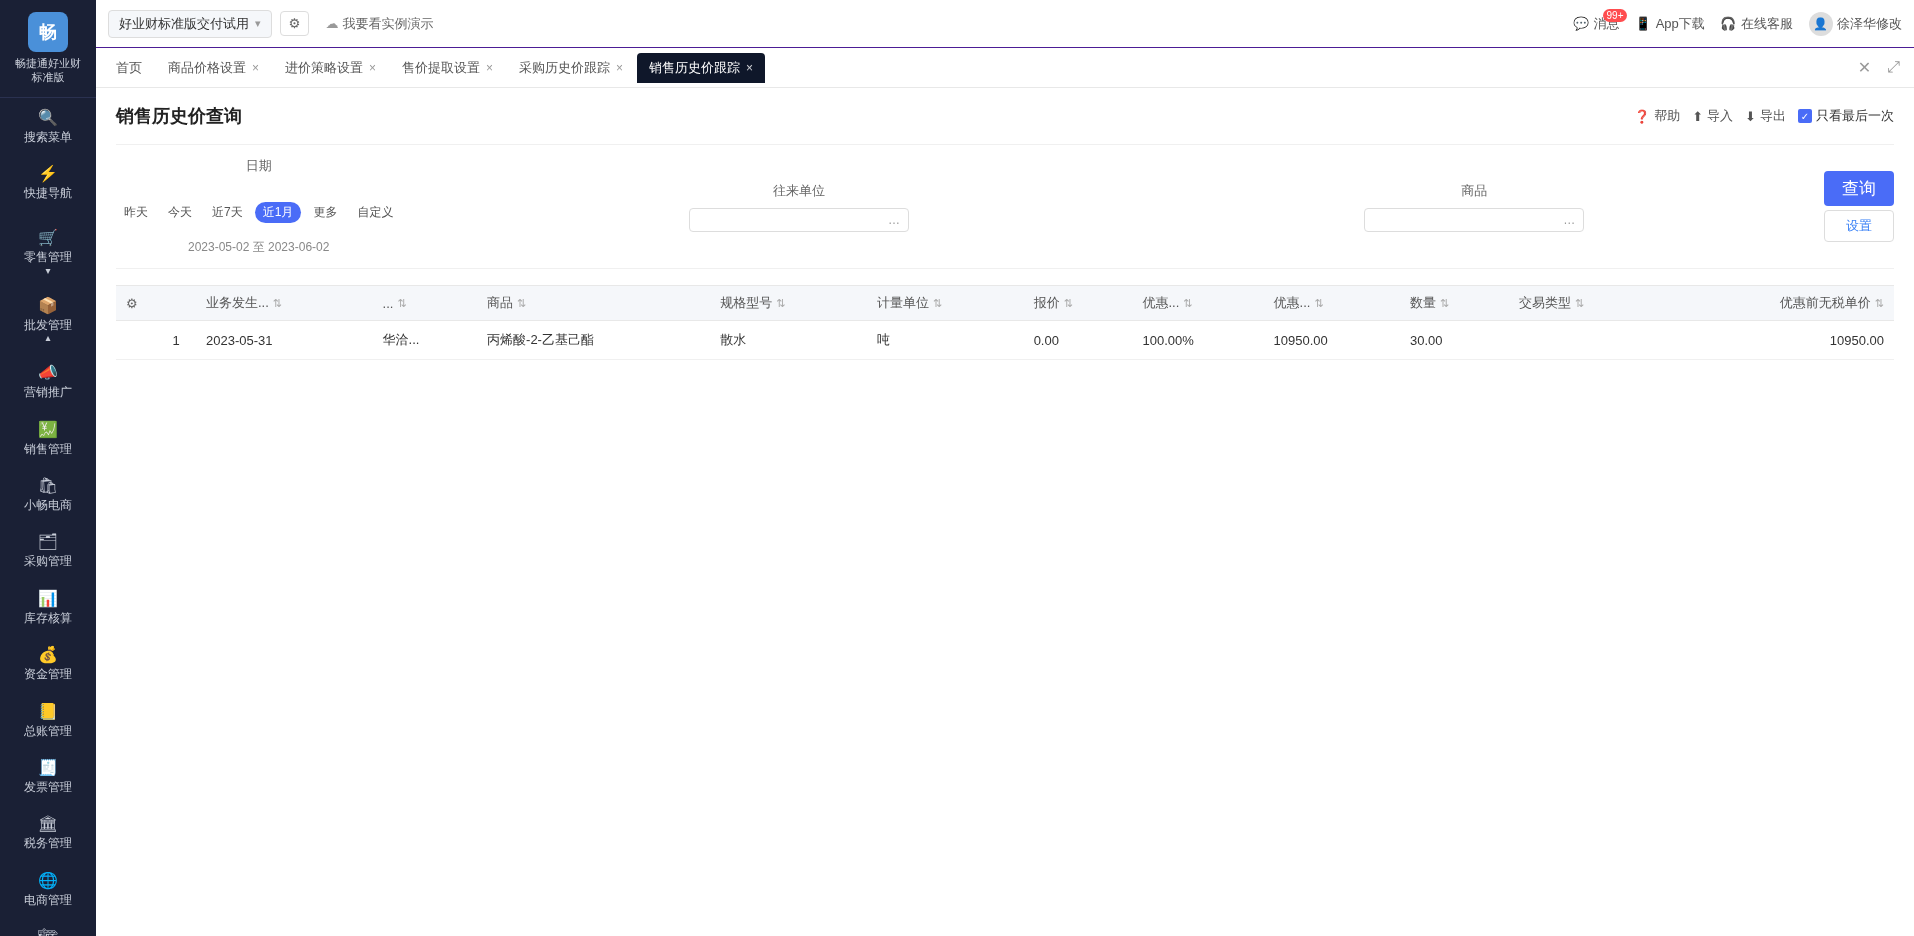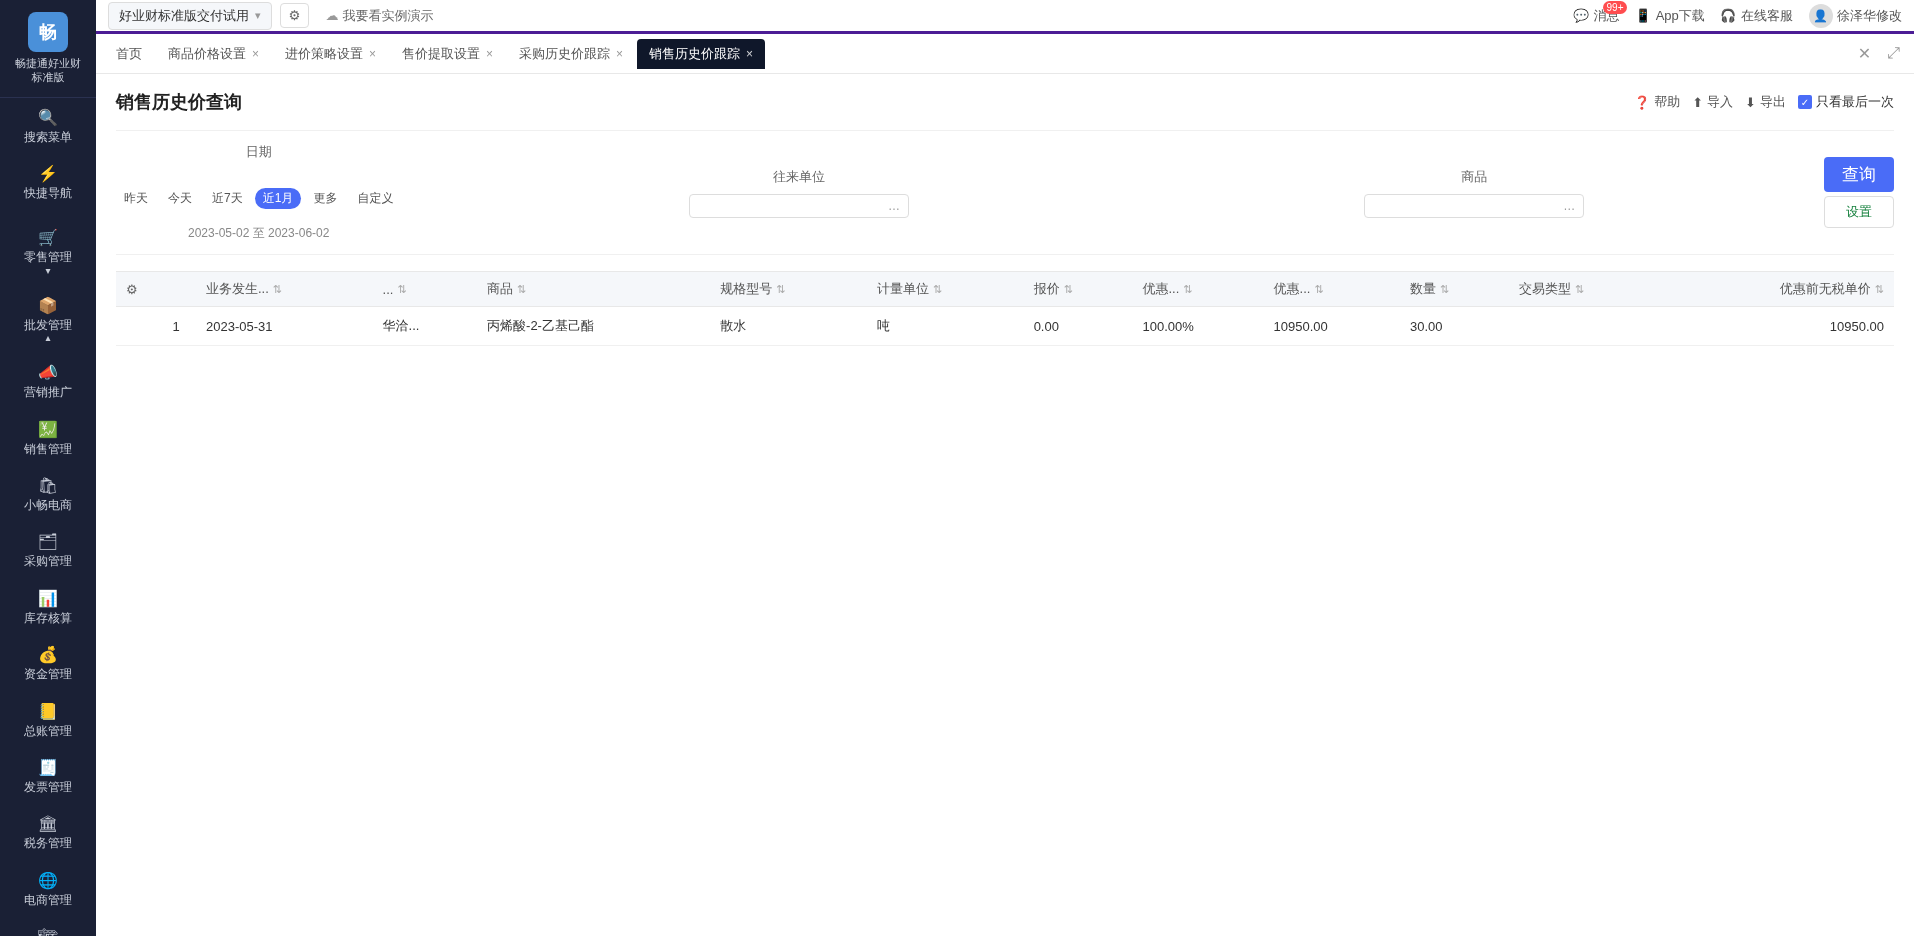--- a/index.html
+++ b/index.html
@@ -49,25 +49,25 @@
       flex: 1;
       display: flex;
       flex-direction: column;
       height: 100%;
       overflow: hidden;
     }
 
     
     .topbar {
       background: #fff;
-      border-bottom: 3px solid #4c1d95;
+      border-bottom: 1px solid #4c1d95;
       display: flex;
       align-items: center;
       padding: 0 12px;
-      height: 34px;
+      height: 48px;
       flex-shrink: 0;
     }
     .topbar-selector {
       display: flex; align-items: center; gap: 6px;
       background: #f5f7fa;
       border: 1px solid #ddd;
       border-radius: 4px;
       padding: 4px 10px;
       cursor: pointer;
       font-size: 13px;
@@ -203,21 +203,21 @@
       background: #4a6cf7;
       color: white;
       border: none;
       border-radius: 4px;
       padding: 6px 18px;
       cursor: pointer;
       font-size: 17px;
     }
     .filter-setting-btn {
       background: #fff;
-      color: #15803d;
+      color: #3b82f6;
       border: 1px solid #ddd;
       border-radius: 4px;
       padding: 6px 18px;
       cursor: pointer;
       font-size: 13px;
     }
     .filter-actions { display: flex; flex-direction: column; gap: 4px; }
 
     
     .data-table {

